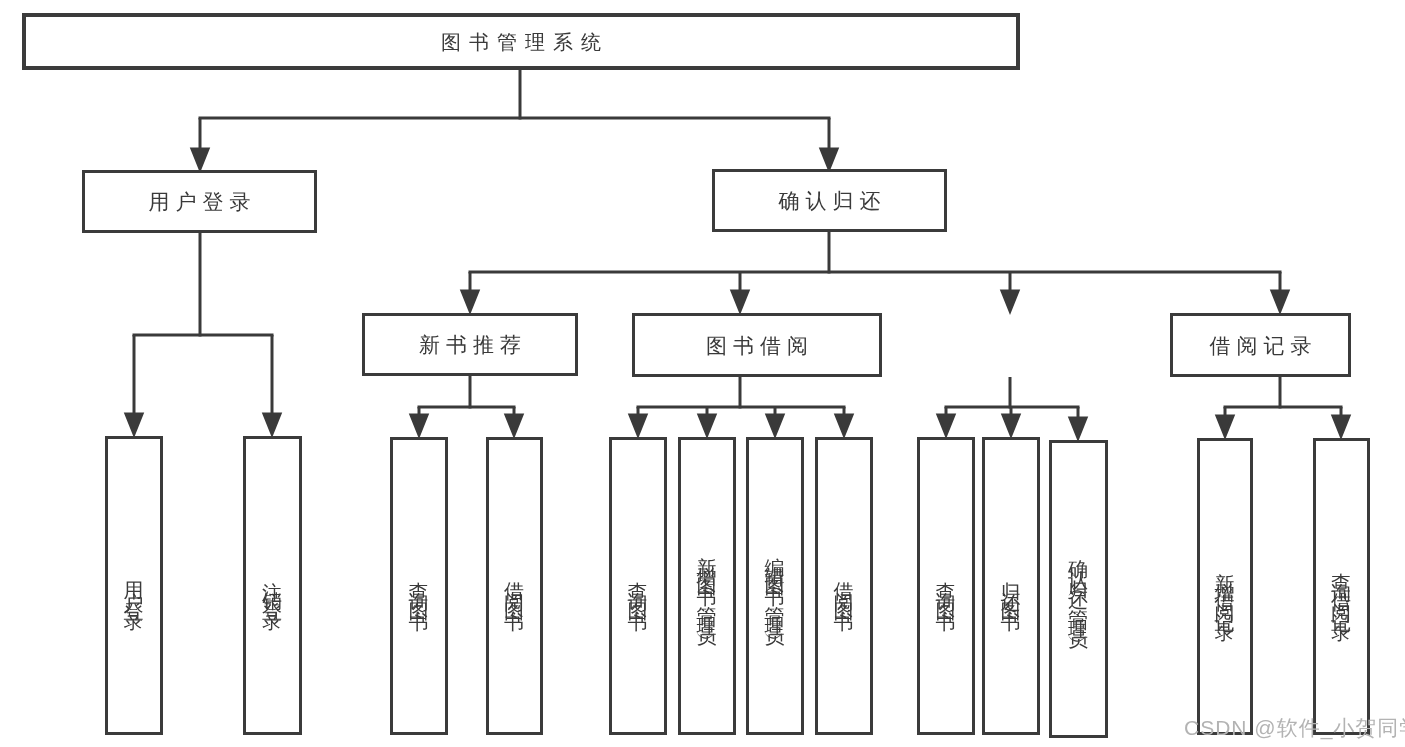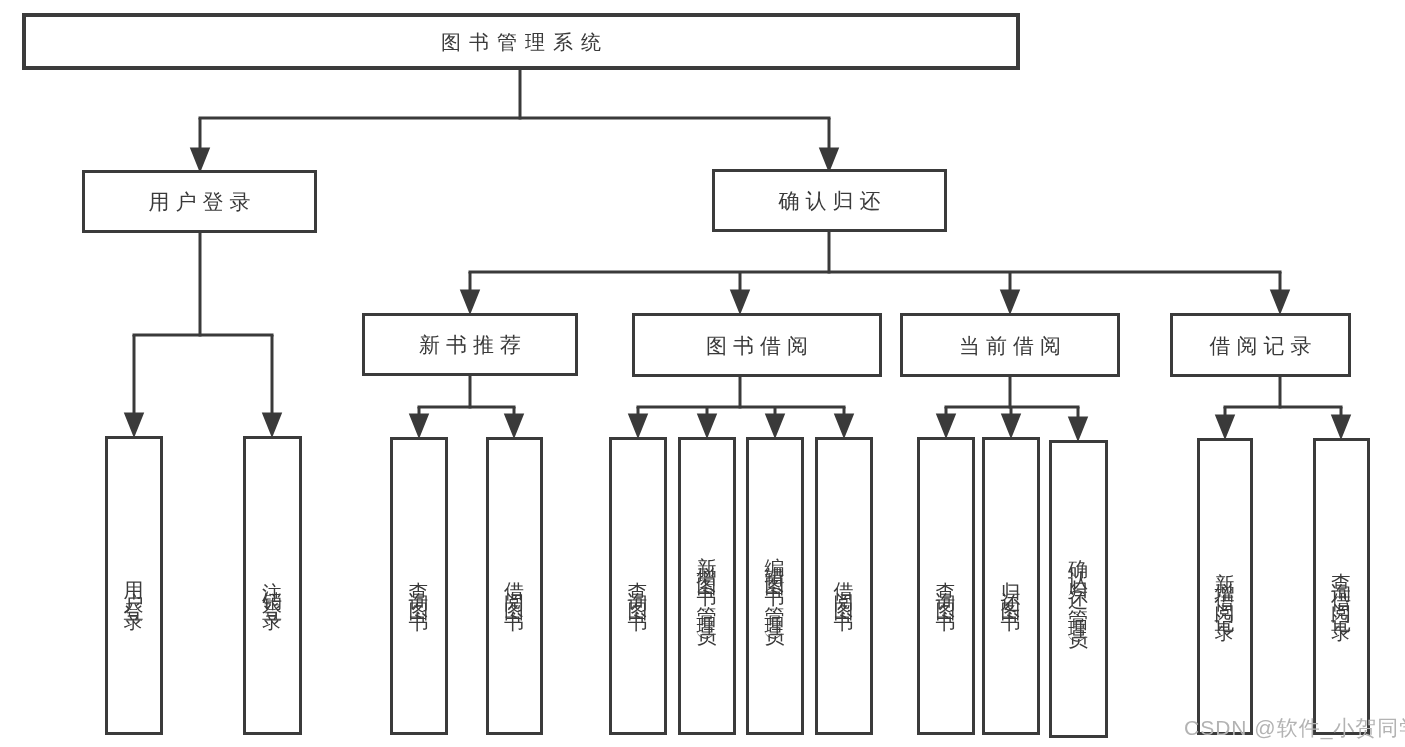--- a/index.html
+++ b/index.html
@@ -151,23 +151,20 @@
   <div class="node node-h" style="left:712px; top:169px; width:235px; height:63px;">
     <span>确认归还</span>
   </div>
 
   <div class="node node-h" style="left:362px; top:313px; width:216px; height:63px;">
     <span>新书推荐</span>
   </div>
   <div class="node node-h" style="left:632px; top:313px; width:250px; height:64px;">
     <span>图书借阅</span>
   </div>
-  <div class="node node-h" style="left:900px; top:313px; width:220px; height:64px;">
-    <span>当前借阅</span>
-  </div>
   <div class="node node-h" style="left:1170px; top:313px; width:181px; height:64px;">
     <span>借阅记录</span>
   </div>
 
   <div class="node node-v" style="left:105px; top:436px; width:58px; height:299px;">
     <span>用户登录</span>
   </div>
   <div class="node node-v" style="left:243px; top:436px; width:59px; height:299px;">
     <span>注销登录</span>
   </div>

